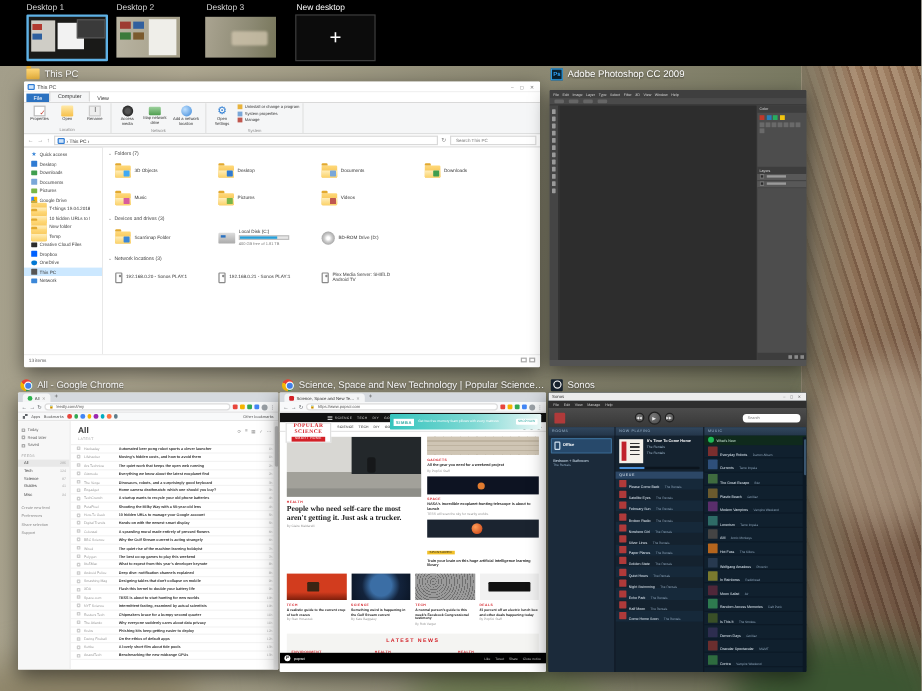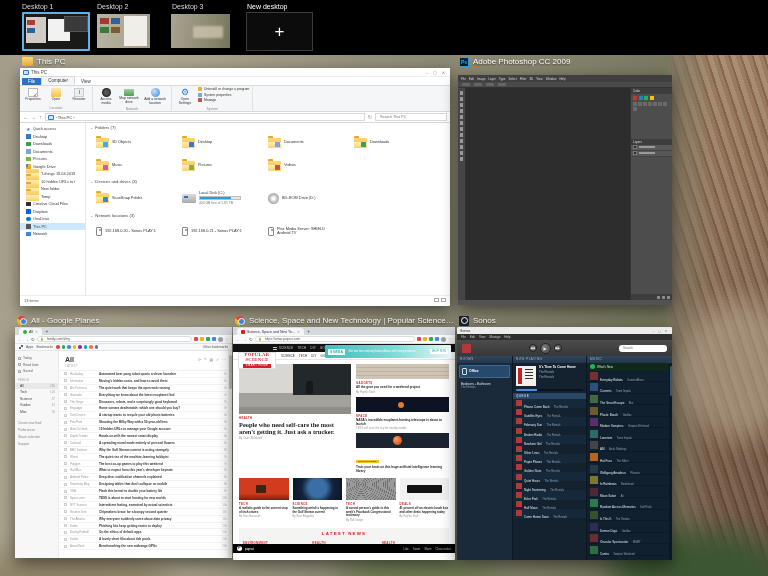--- a/index.html
+++ b/index.html
@@ -715,21 +715,21 @@
             <i></i>
             <i></i>
             <i></i>
           </div>
       </div>
     </div>
   </div>
 
   <div class="wlabel" style="left:17px;top:315px;">
     <span class="chr"></span>
-    <span class="ttl">All - Google Planes</span>
+    <span class="ttl">All - Google Chrome</span>
   </div>
   <div class="win" id="fdwin">
     <div class="ch-tabs">
       <div class="ch-tab">
         <span class="fav" style="background:#2bb24c;"></span>
         <span class="tt">All</span>
         <span class="x">✕</span>
       </div>
       <div class="ch-plus">+</div>
     </div>

